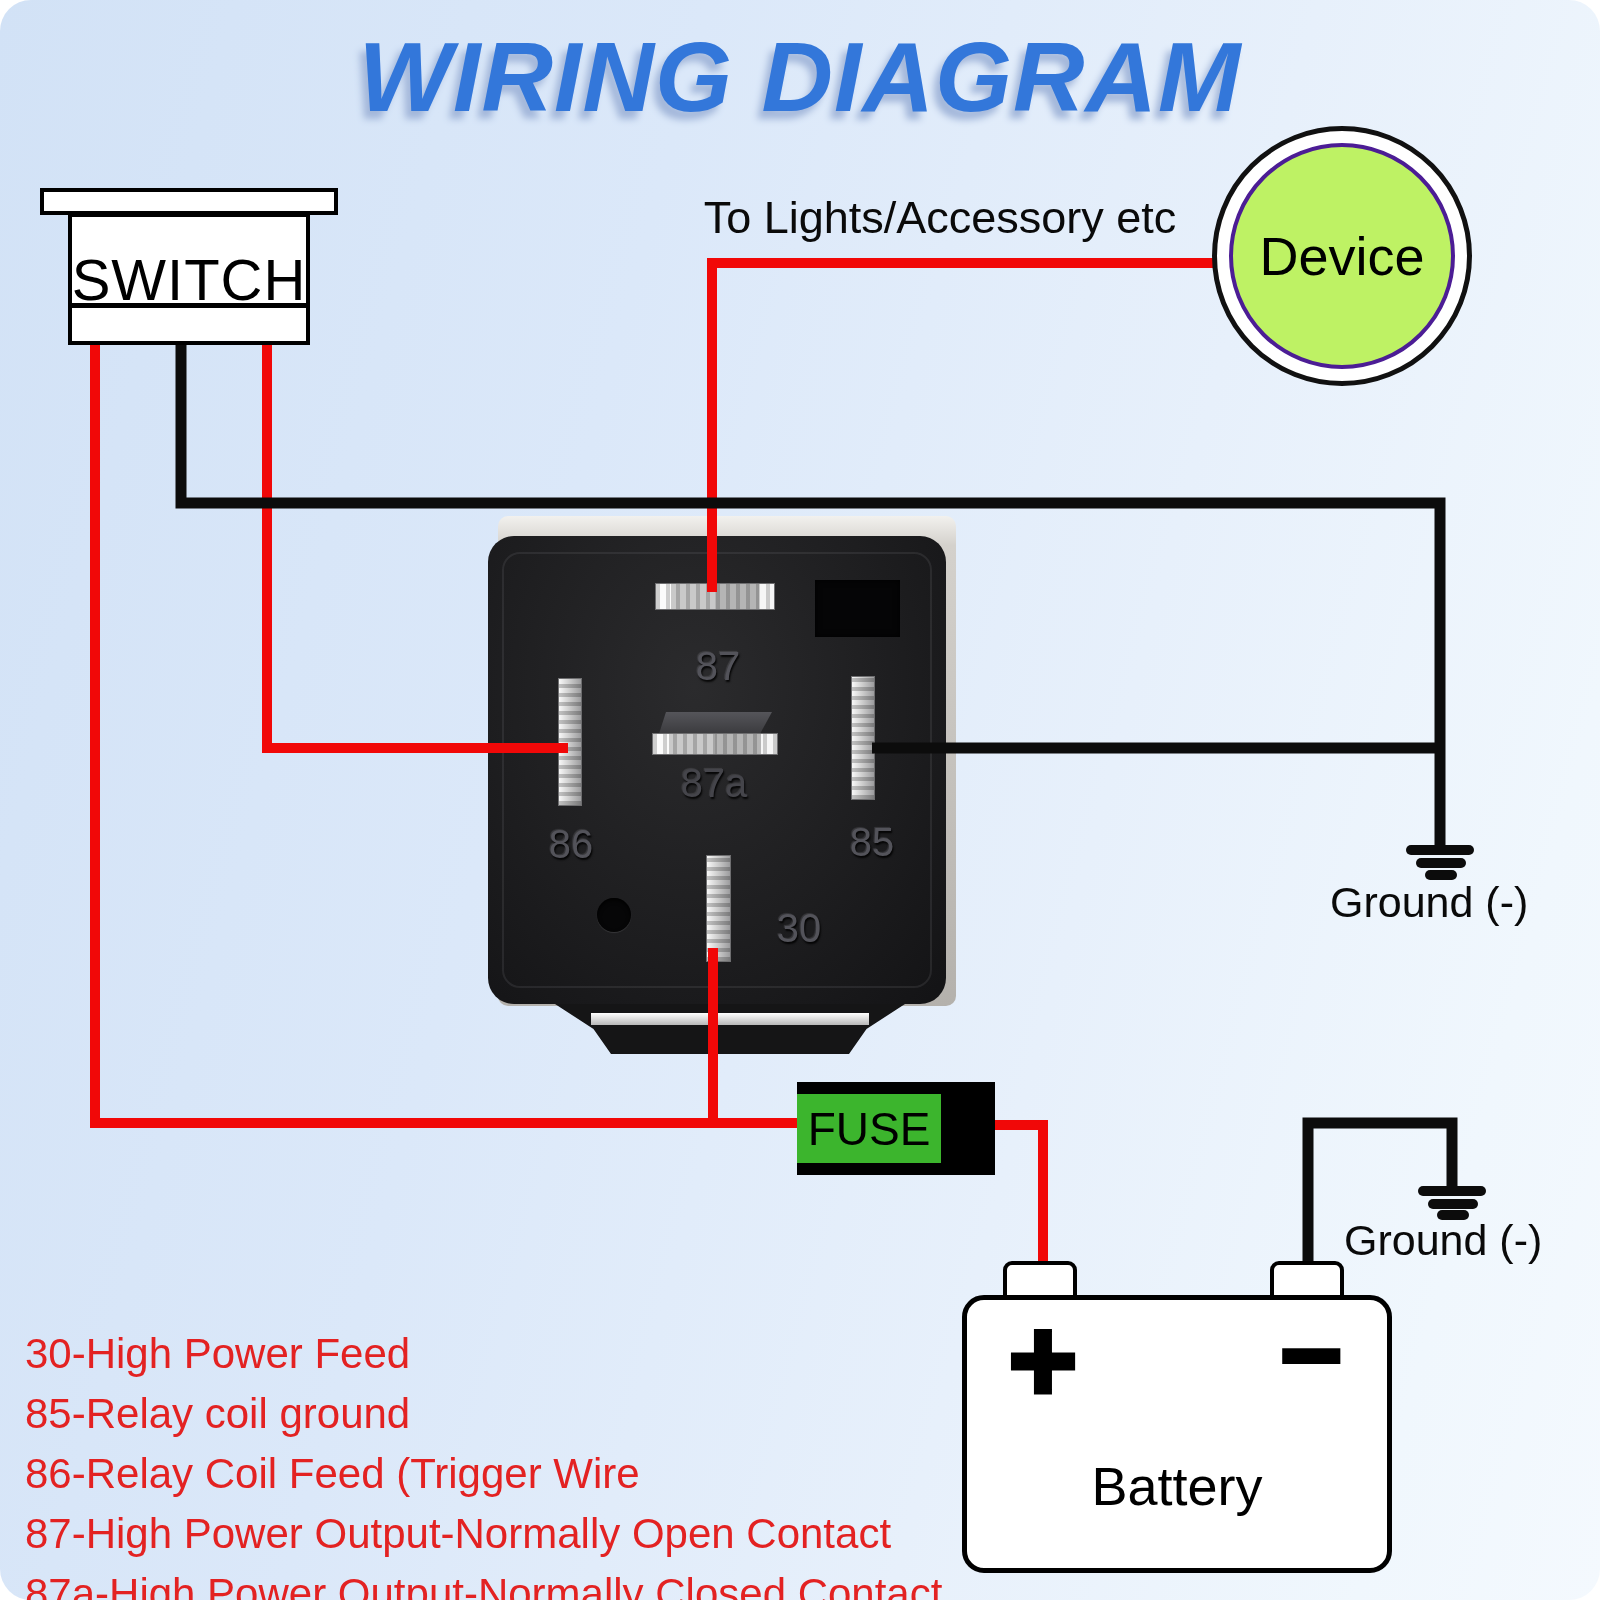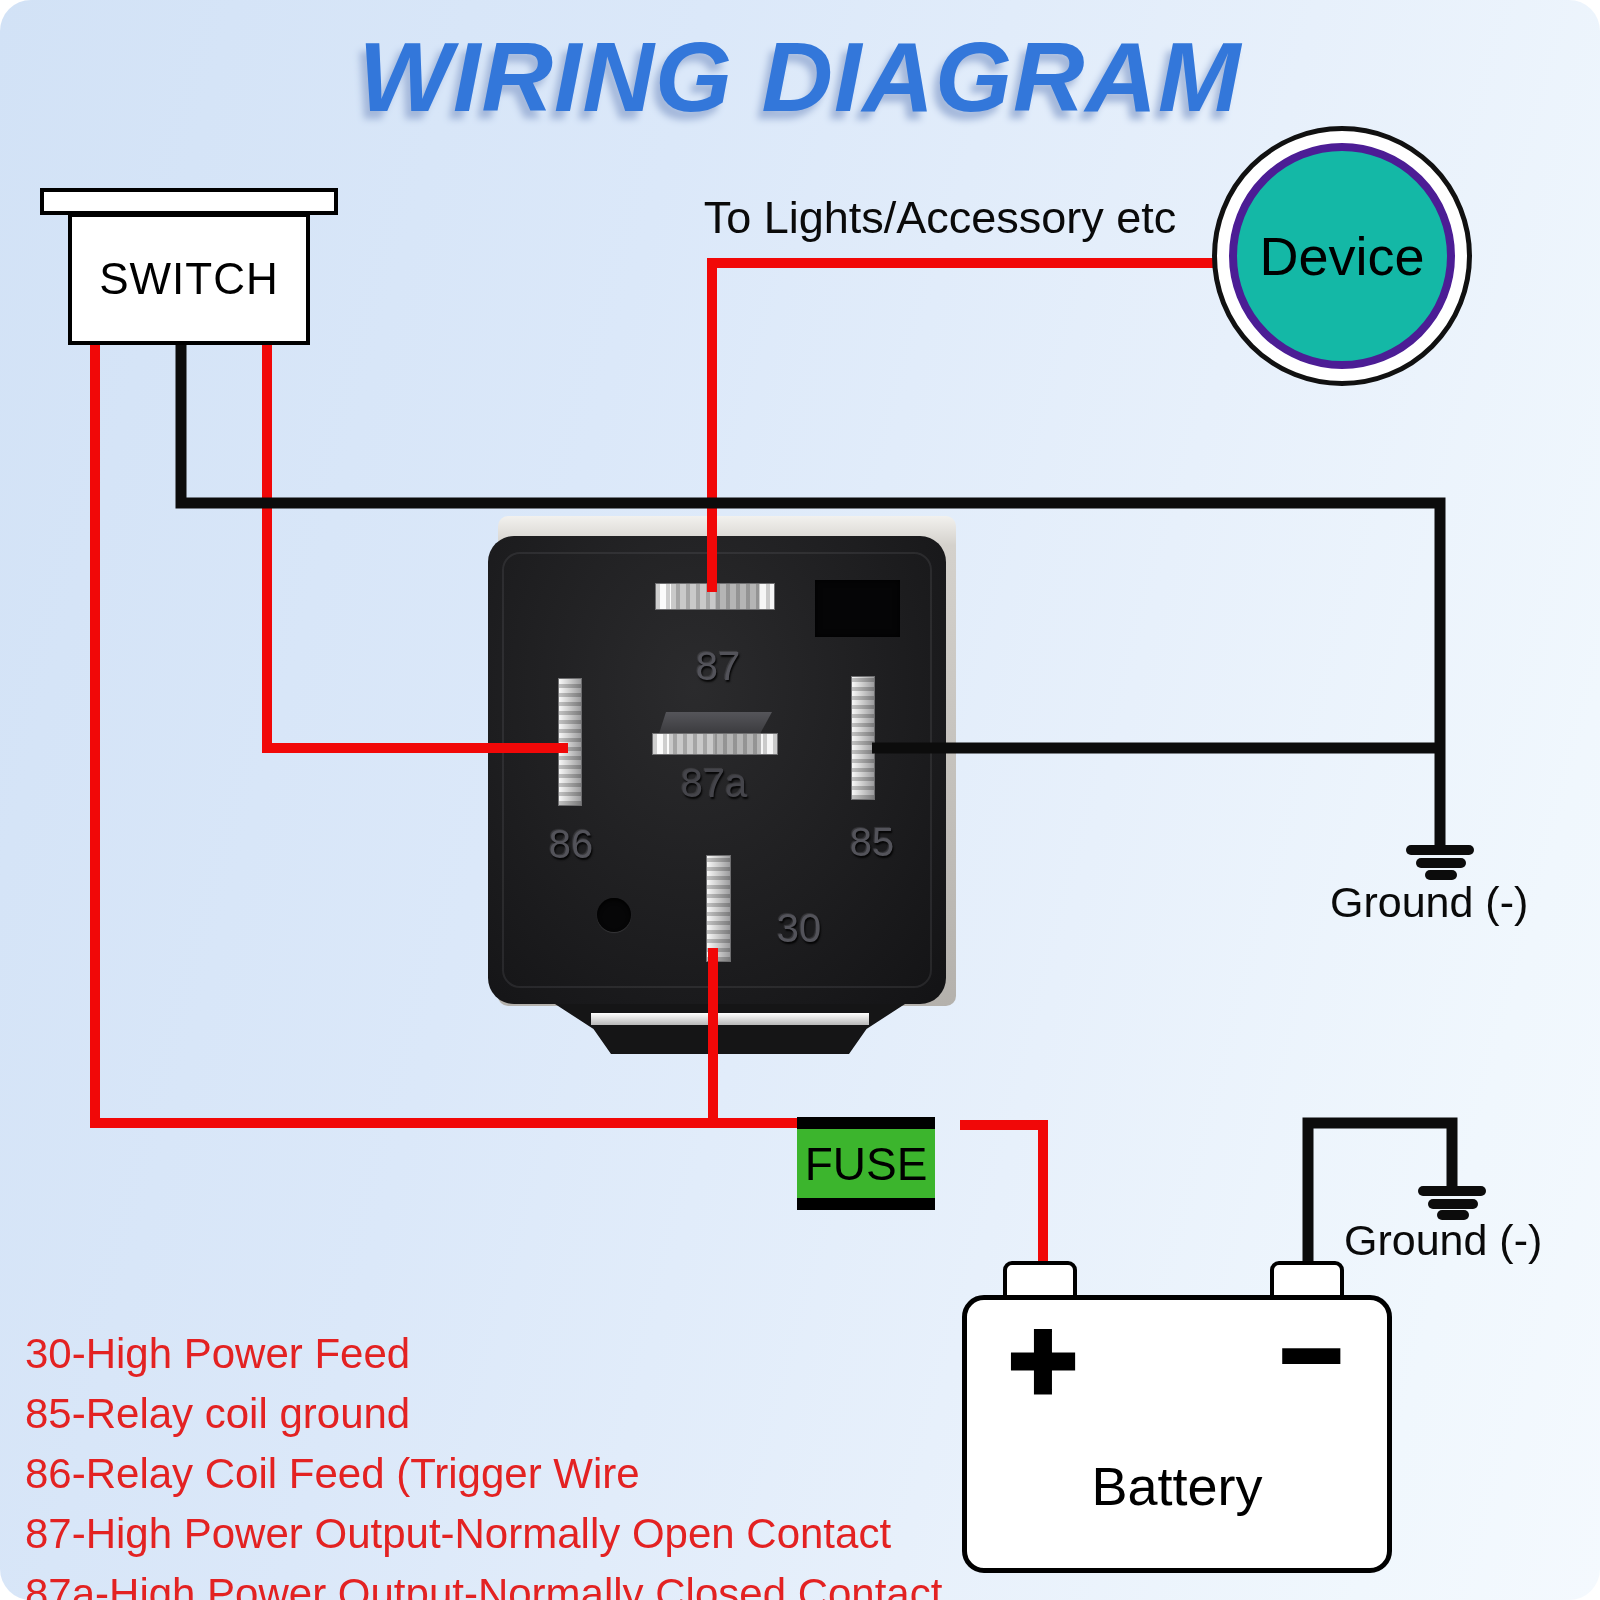--- a/index.html
+++ b/index.html
@@ -30,31 +30,31 @@
   
   .switch-flange {
     left: 40px; top: 188px; width: 298px; height: 27px;
     background: #ffffff; border: 4px solid #000; z-index: 6;
   }
   .switch-body {
     left: 68px; top: 213px; width: 242px; height: 132px;
     background: #ffffff; border: 4px solid #000; z-index: 6;
     display: flex; align-items: center; justify-content: center;
   }
-  .switch-body .lbl { font-size: 44px; color: #000; letter-spacing: 1px; }
+  .switch-body .lbl { font-size: 58px; color: #000; letter-spacing: 1px; text-decoration: underline; }
 
   
   .device-outer {
     left: 1212px; top: 126px; width: 260px; height: 260px;
     background: #fff; border: 5px solid #111; border-radius: 50%;
     display: flex; align-items: center; justify-content: center; z-index: 6;
   }
   .device-inner {
-    width: 226px; height: 226px; border: 8px solid #4c1d95; border-radius: 50%;
-    background: #14b8a6; display: flex; align-items: center; justify-content: center;
+    width: 226px; height: 226px; border: 4px solid #4c1d95; border-radius: 50%;
+    background: #bef264; display: flex; align-items: center; justify-content: center;
   }
   .device-inner .lbl { font-size: 54px; color: #000; }
 
   .to-lights {
     left: 660px; top: 192px; width: 560px; text-align: center;
     font-size: 45px; color: #0a0a0a; z-index: 6;
   }
 
   
   .relay { left: 488px; top: 516px; width: 470px; height: 540px; z-index: 2; }
@@ -120,23 +120,23 @@
     background: #151516;
     clip-path: polygon(0 0, 100% 0, 89% 50%, 84% 100%, 16% 100%, 11% 50%);
   }
   .relay .base .strip {
     position:absolute; left: 36px; top: 9px; width: 278px; height: 12px;
     background: linear-gradient(180deg, #ffffff, #b8b8b8);
   }
 
   
   .fuse {
-    left: 797px; top: 1117px; width: 138px; height: 93px;
+    left: 797px; top: 1082px; width: 198px; height: 93px;
     background: #000; z-index: 6;
-    display:flex; align-items:center; justify-content:center;
+    display:flex; align-items:center; justify-content:flex-start;
   }
   .fuse .inner {
     width: 144px; height: 69px; background: #3cb52d;
     display:flex; align-items:center; justify-content:center;
   }
   .fuse .lbl { font-size: 46px; color: #000; }
 
   
   .battery {
     left: 962px; top: 1295px; width: 430px; height: 278px;

